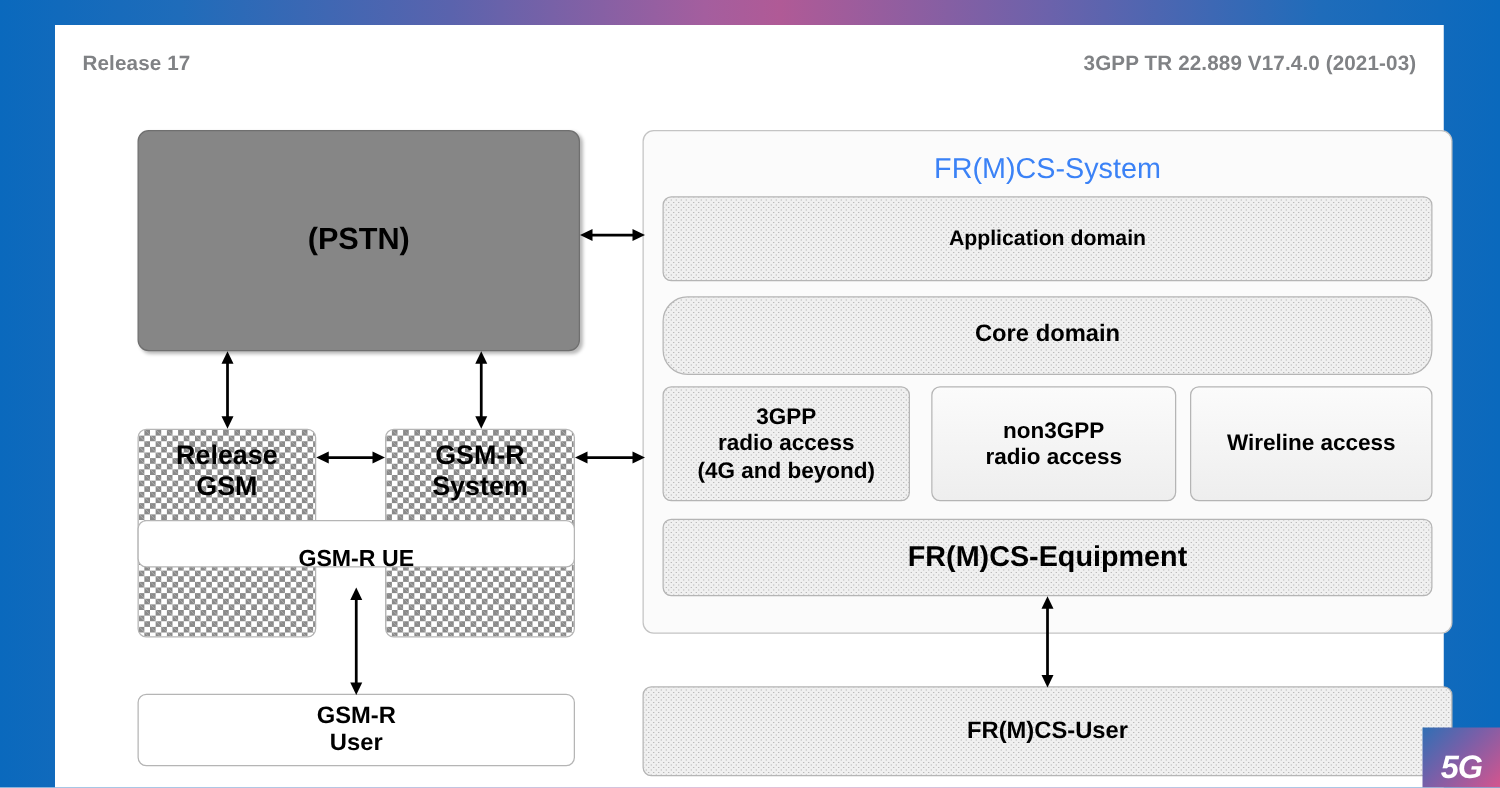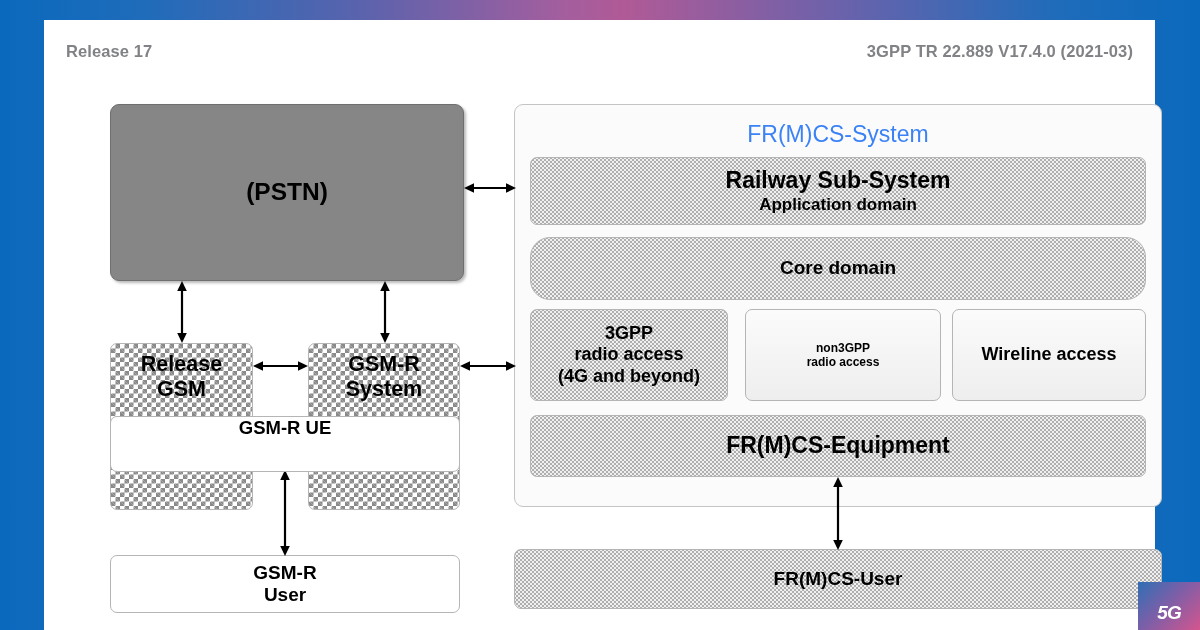--- a/index.html
+++ b/index.html
@@ -112,34 +112,34 @@
   }
 
   #railway-subsystem-box { left: 486px; top: 137px; width: 616px; height: 68px; }
   #railway-title  { font-size: 23px; font-weight: bold; }
   #railway-sub    { font-size: 17px; font-weight: bold; margin-top: 1px; }
 
   #core-domain-box { left: 486px; top: 217px; width: 616px; height: 63px;
                      font-size: 19px; font-weight: bold; border-radius: 20px; }
 
   #radio-3gpp-box    { left: 486px; top: 289px; width: 198px; height: 92px; font-size: 18px; }
-  #radio-non3gpp-box { left: 701px; top: 289px; width: 196px; height: 92px; font-size: 12px; }
+  #radio-non3gpp-box { left: 701px; top: 289px; width: 196px; height: 92px; font-size: 18px; }
   #wireline-box      { left: 908px; top: 289px; width: 194px; height: 92px; font-size: 18px; }
 
   #frmcs-equipment-box { left: 486px; top: 395px; width: 616px; height: 62px;
                          font-size: 23px; font-weight: bold; }
 
-  #frmcs-user-box { left: 470px; top: 529px; width: 648px; height: 60px;
+  #frmcs-user-box { left: 470px; top: 529px; width: 648px; height: 72px;
                     font-size: 19px; font-weight: bold; }
 
   #public-gsm-box  { left: 66px; top: 323px; width: 143px; height: 167px; font-size: 21.5px; }
   #gsmr-system-box { left: 264px; top: 323px; width: 152px; height: 167px; font-size: 21.5px; }
 
-  #gsmr-ue-box { left: 66px; top: 396px; width: 350px; height: 56px;
-                 font-size: 18.5px; justify-content: flex-start; padding-top: 0; z-index: 4; }
+  #gsmr-ue-box { left: 66px; top: 396px; width: 350px; height: 38px;
+                 font-size: 18.5px; justify-content: flex-start; padding-top: 19px; z-index: 4; }
 
   #gsmr-user-box { left: 66px; top: 535px; width: 350px; height: 58px; font-size: 19px; }
 
   
   .arrow { position: absolute; z-index: 3; }
   .arrow svg { display: block; overflow: visible; }
 
   
   #figure-caption {
     position: absolute;
@@ -155,21 +155,21 @@
   
   #badge-5g {
     position: absolute;
     right: 0; bottom: 0;
     width: 62px; height: 48px;
     background: linear-gradient(135deg,#2f6fb5 0%, #7a5fa8 45%, #d4558e 100%);
     overflow: hidden;
     display: flex; align-items: center; justify-content: center;
   }
   #badge-5g-text {
-    color: #fff; font-size: 19px; font-weight: bold; font-style: italic;
+    color: #fff; font-size: 26px; font-weight: bold; font-style: italic;
     letter-spacing: -1px; transform: translateY(7px); text-align: right;
   }
 </style>
 </head>
 <body>
 
 <div id="page-card">
 
   <div class="hdr" id="release-label">Release 17</div>
   <div class="hdr" id="spec-label">3GPP TR 22.889 V17.4.0 (2021-03)</div>
@@ -251,21 +251,20 @@
   <div class="box white" id="gsmr-user-box">
     <span class="ln">GSM-R</span>
     <span class="ln">User</span>
   </div>
 
   <div class="box" id="frmcs-system-box">
     <div id="frmcs-system-title">FR(M)CS-System</div>
   </div>
 
   <div class="box dotted" id="railway-subsystem-box">
-    <span class="ln" id="railway-title">Railway Sub-System</span>
     <span class="ln" id="railway-sub">Application domain</span>
   </div>
 
   <div class="box dotted" id="core-domain-box">
     <span class="ln">Core domain</span>
   </div>
 
   <div class="box dotted" id="radio-3gpp-box">
     <span class="ln">3GPP</span>
     <span class="ln">radio access</span>

